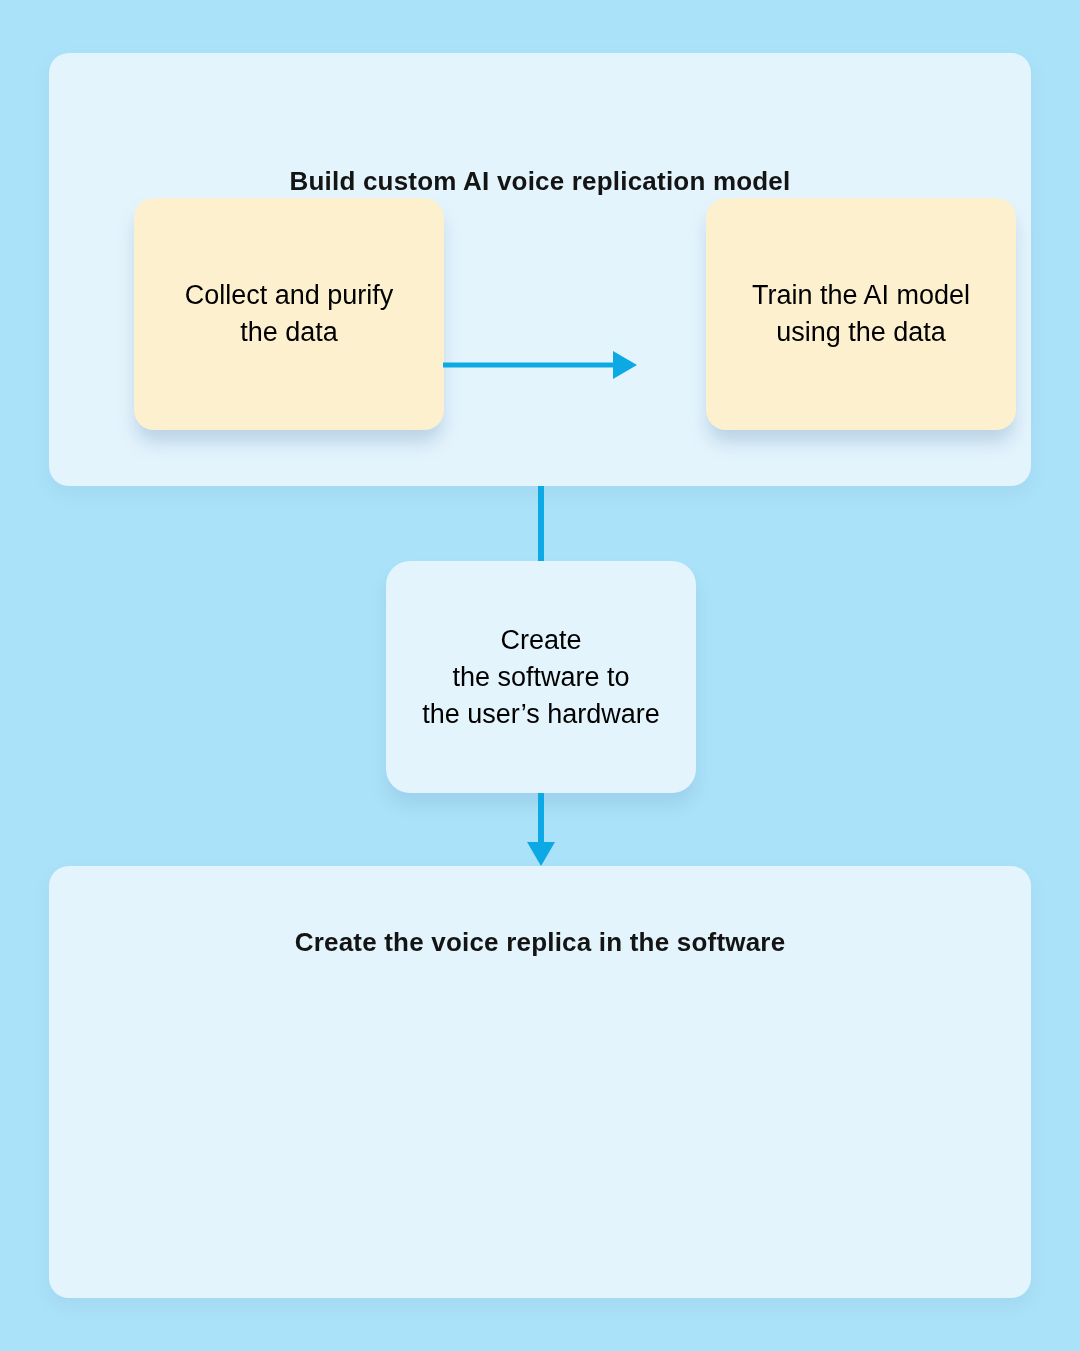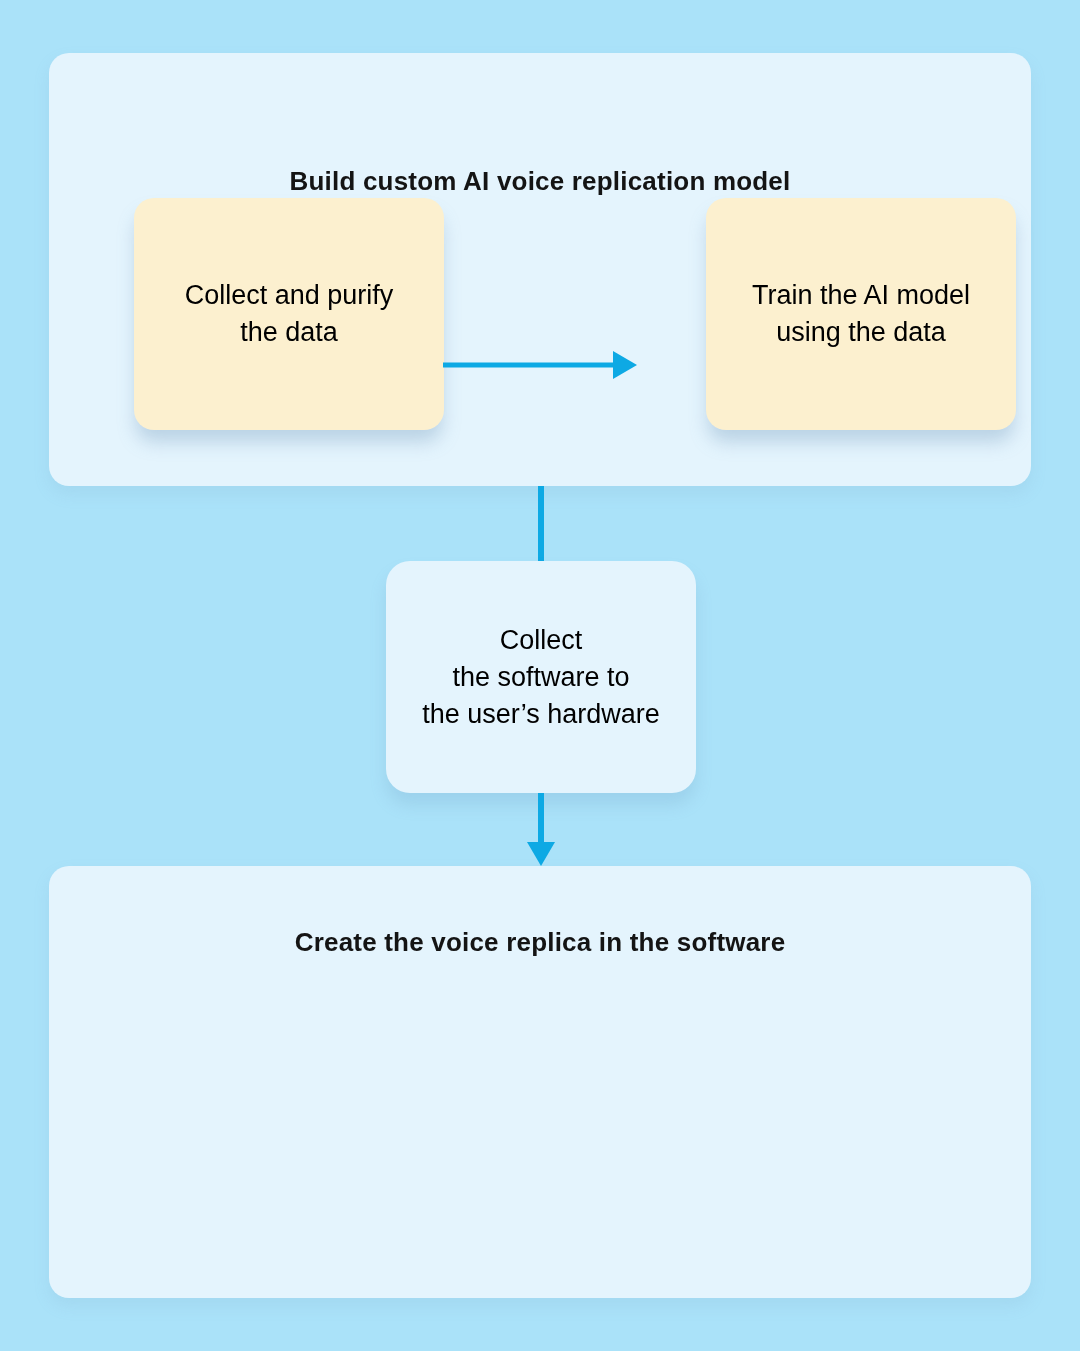--- a/index.html
+++ b/index.html
@@ -104,21 +104,21 @@
 
     <div class="card cream right">
       <p>Train the AI model
 using the data</p>
     </div>
   </section>
 
   <div class="connector-v"></div>
 
   <div class="card deploy">
-    <p>Collect
+    <p>Create
 the software to
 the user’s hardware</p>
   </div>
 
   <svg class="arrow-svg" style="left:524px; top:793px;" width="34" height="73" viewBox="0 0 34 73">
     <line class="arrow-stroke" x1="17" y1="0" x2="17" y2="52" stroke-width="6"></line>
     <polygon class="arrow-fill" points="3,49 31,49 17,73"></polygon>
   </svg>
 
   <section class="panel bottom">

